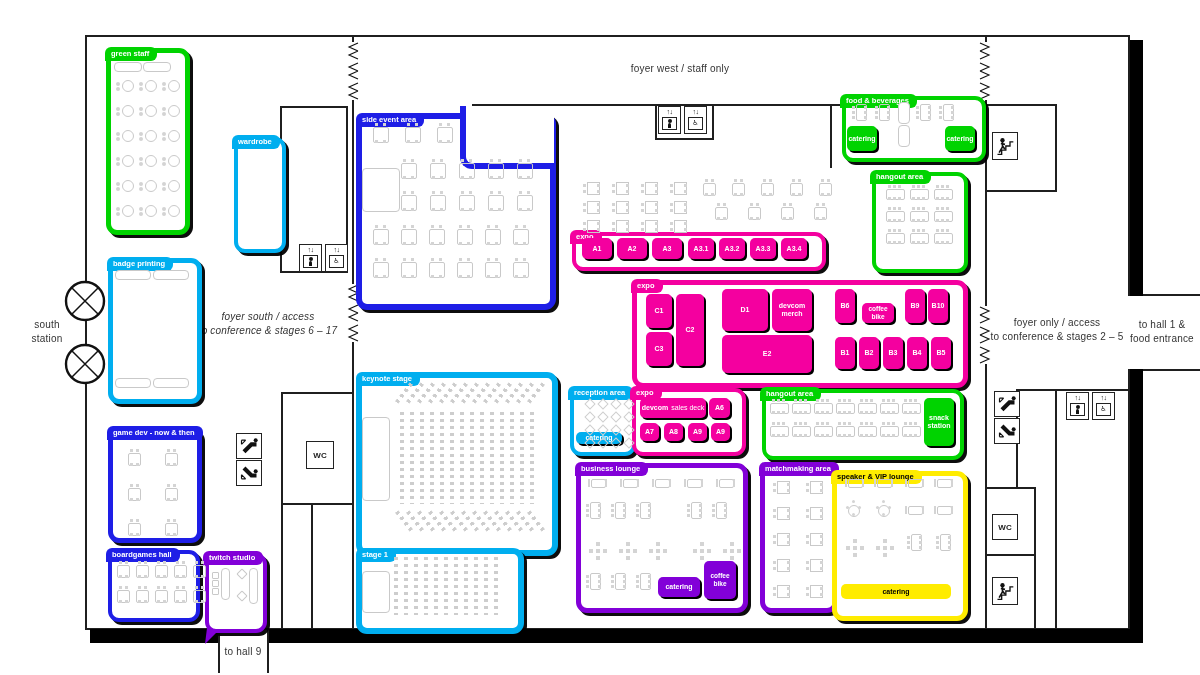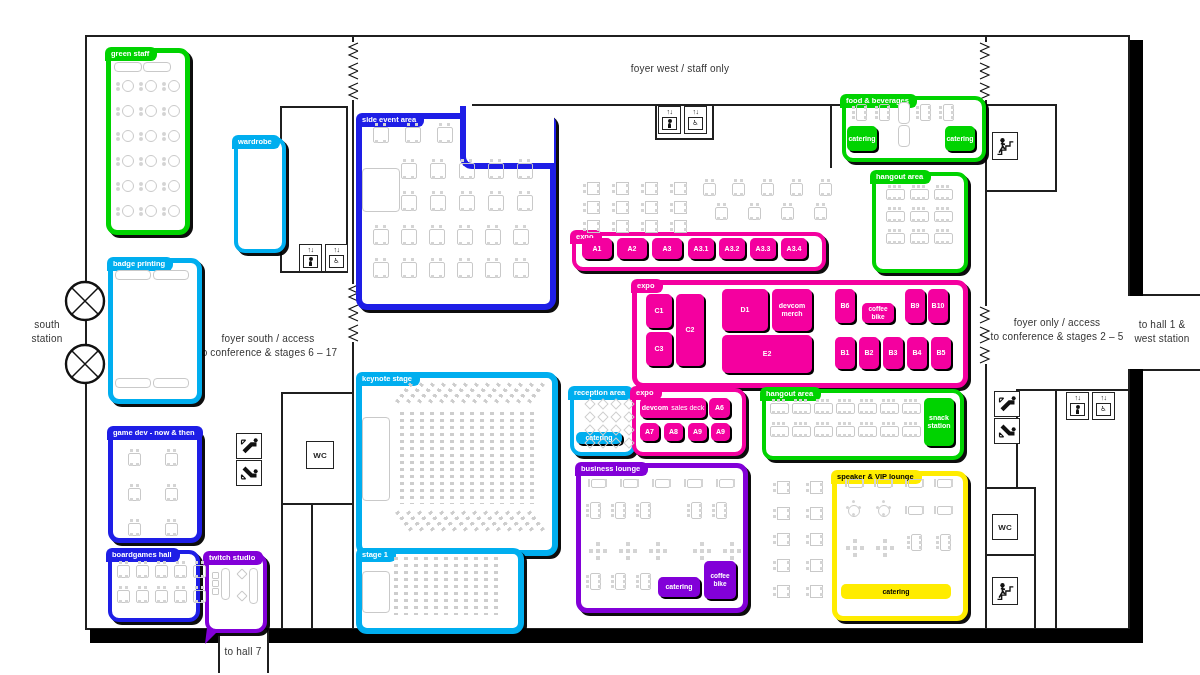--- a/index.html
+++ b/index.html
@@ -177,29 +177,29 @@
         <circle cx="21" cy="21" r="19" fill="#fff" stroke="#111" stroke-width="2.4"></circle>
         <path d="M8 8 L34 34 M34 8 L8 34" stroke="#111" stroke-width="1.5"></path>
       </svg></div>
   <div class="rev" style="left:64px;top:343px;">
     <svg width="42" height="42">
         <circle cx="21" cy="21" r="19" fill="#fff" stroke="#111" stroke-width="2.4"></circle>
         <path d="M8 8 L34 34 M34 8 L8 34" stroke="#111" stroke-width="1.5"></path>
       </svg></div>
 
   <div class="txt" style="left:560px;top:62px;width:240px;">foyer west / staff only</div>
-  <div class="txt" style="left:168px;top:332px;width:200px;">
+  <div class="txt" style="left:168px;top:310px;width:200px;font-style:italic;">
     <span>foyer south / access</span><br><span>to conference &amp; stages 6 – 17</span></div>
   <div class="txt" style="left:958px;top:316px;width:198px;">
     <span>foyer only / access</span><br><span>to conference &amp; stages 2 – 5</span></div>
   <div class="txt" style="left:1124px;top:318px;width:76px;">
-    <span>to hall 1 &amp;</span><br><span>west station</span></div>
+    <span>to hall 1 &amp;</span><br><span>food entrance</span></div>
   <div class="txt" style="left:12px;top:318px;width:70px;">
     <span>south</span><br><span>station</span></div>
-  <div class="txt" style="left:217px;top:645px;width:52px;">to hall 7</div>
+  <div class="txt" style="left:217px;top:645px;width:52px;">to hall 9</div>
 
   <div class="area c-green" style="left:106px;top:48px;width:74px;height:177px;">
     <span class="tab">green staff</span>
     </div>
   <div class="area c-cyan thin" style="left:234px;top:137px;width:44px;height:108px;">
     <span class="tab">wardrobe</span>
     </div>
   <div class="area c-cyan" style="left:108px;top:258px;width:84px;height:136px;">
     <span class="tab">badge printing</span>
     </div>
@@ -241,20 +241,23 @@
     <span class="tab">hangout area</span>
     </div>
   <div class="area c-cyan thin" style="left:570px;top:388px;width:58px;height:60px;">
     <span class="tab">reception area</span>
     </div>
   <div class="area c-pink thin" style="left:632px;top:388px;width:106px;height:60px;">
     <span class="tab">expo</span>
     </div>
   <div class="area c-purple" style="left:576px;top:463px;width:162px;height:140px;">
     <span class="tab">business lounge</span>
+    </div>
+  <div class="area c-purple" style="left:760px;top:463px;width:68px;height:140px;">
+    <span class="tab">matchmaking area</span>
     </div>
   <div class="area c-yellow" style="left:832px;top:463px;width:126px;height:140px;margin-top:8px;">
     <span class="tab">speaker &amp; VIP lounge</span>
     </div>
 
   <div class="booth b-pk" style="left:582px;top:238px;width:30px;height:21px;">A1</div>
   <div class="booth b-pk" style="left:617px;top:238px;width:30px;height:21px;">A2</div>
   <div class="booth b-pk" style="left:652px;top:238px;width:30px;height:21px;">A3</div>
   <div class="booth b-pk" style="left:688px;top:238px;width:26px;height:21px;">A3.1</div>
   <div class="booth b-pk" style="left:719px;top:238px;width:26px;height:21px;">A3.2</div>

